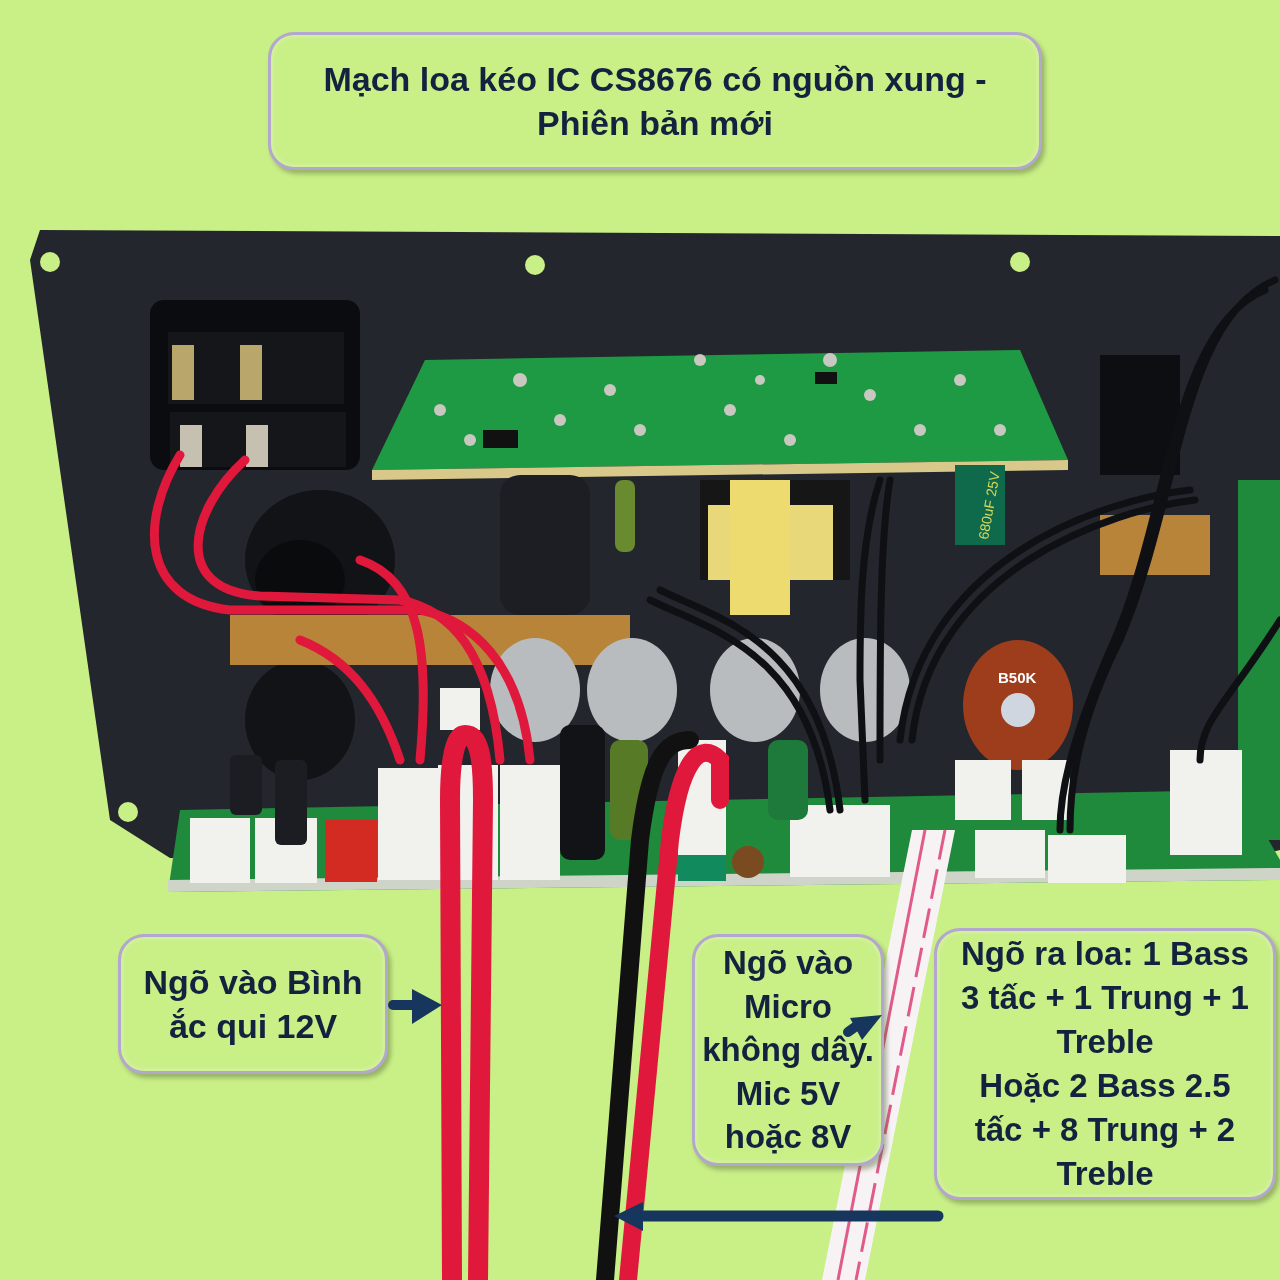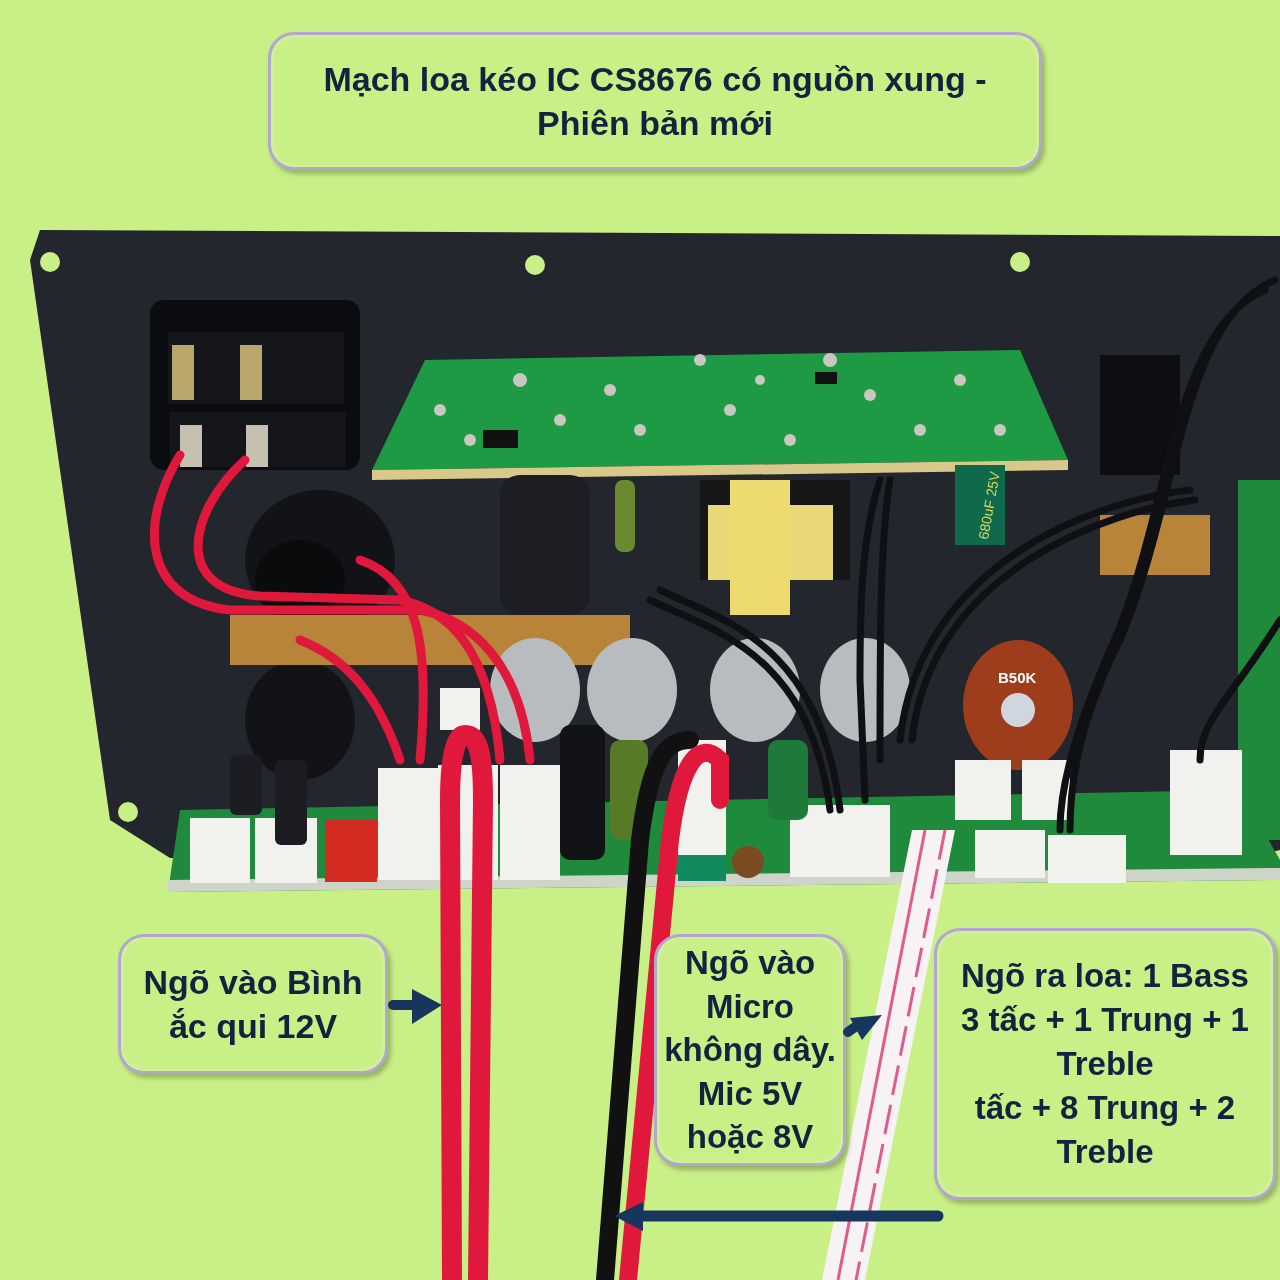--- a/index.html
+++ b/index.html
@@ -18,21 +18,21 @@
       color: #13233f;
       font-weight: bold;
       text-align: center;
       display: flex; flex-direction: column; justify-content: center; align-items: center;
       box-sizing: border-box;
       z-index: 5;
     }
     .callout .line { display: block; white-space: nowrap; }
     #title-box { left: 268px; top: 32px; width: 774px; height: 138px; font-size: 34px; line-height: 44px; }
     #battery-box { left: 118px; top: 934px; width: 270px; height: 140px; font-size: 34px; line-height: 44px; }
-    #mic-box { left: 654px; top: 934px; width: 192px; height: 232px; font-size: 33px; line-height: 43.5px; }
+    #mic-box { left: 692px; top: 934px; width: 192px; height: 232px; font-size: 33px; line-height: 43.5px; }
     #speaker-box { left: 934px; top: 928px; width: 342px; height: 272px; font-size: 33px; line-height: 44px; }
 
     #photo { position: absolute; left: 0; top: 0; width: 1280px; height: 1280px; z-index: 1; }
     #arrows { position: absolute; left: 0; top: 0; width: 1280px; height: 1280px; z-index: 6; pointer-events: none; }
   </style>
 </head>
 <body>
 
 <svg id="photo" viewBox="0 0 1280 1280" xmlns="http://www.w3.org/2000/svg">
 
@@ -197,20 +197,21 @@
   <span class="line">Micro</span>
   <span class="line">không dây.</span>
   <span class="line">Mic 5V</span>
   <span class="line">hoặc 8V</span>
 </div>
 
 <div id="speaker-box" class="callout">
   <span class="line">Ngõ ra loa: 1 Bass</span>
   <span class="line">3 tấc + 1 Trung + 1</span>
   <span class="line">Treble</span>
+  <span class="line">Hoặc 2 Bass 2.5</span>
   <span class="line">tấc + 8 Trung + 2</span>
   <span class="line">Treble</span>
 </div>
 
 <svg id="arrows" viewBox="0 0 1280 1280" xmlns="http://www.w3.org/2000/svg">
   <g>
     <line x1="393" y1="1005" x2="418" y2="1005" stroke="#17365d" stroke-width="10" stroke-linecap="round"></line>
     <polygon points="412,989 442,1005 412,1024" fill="#17365d"></polygon>
   </g>
   <g>

